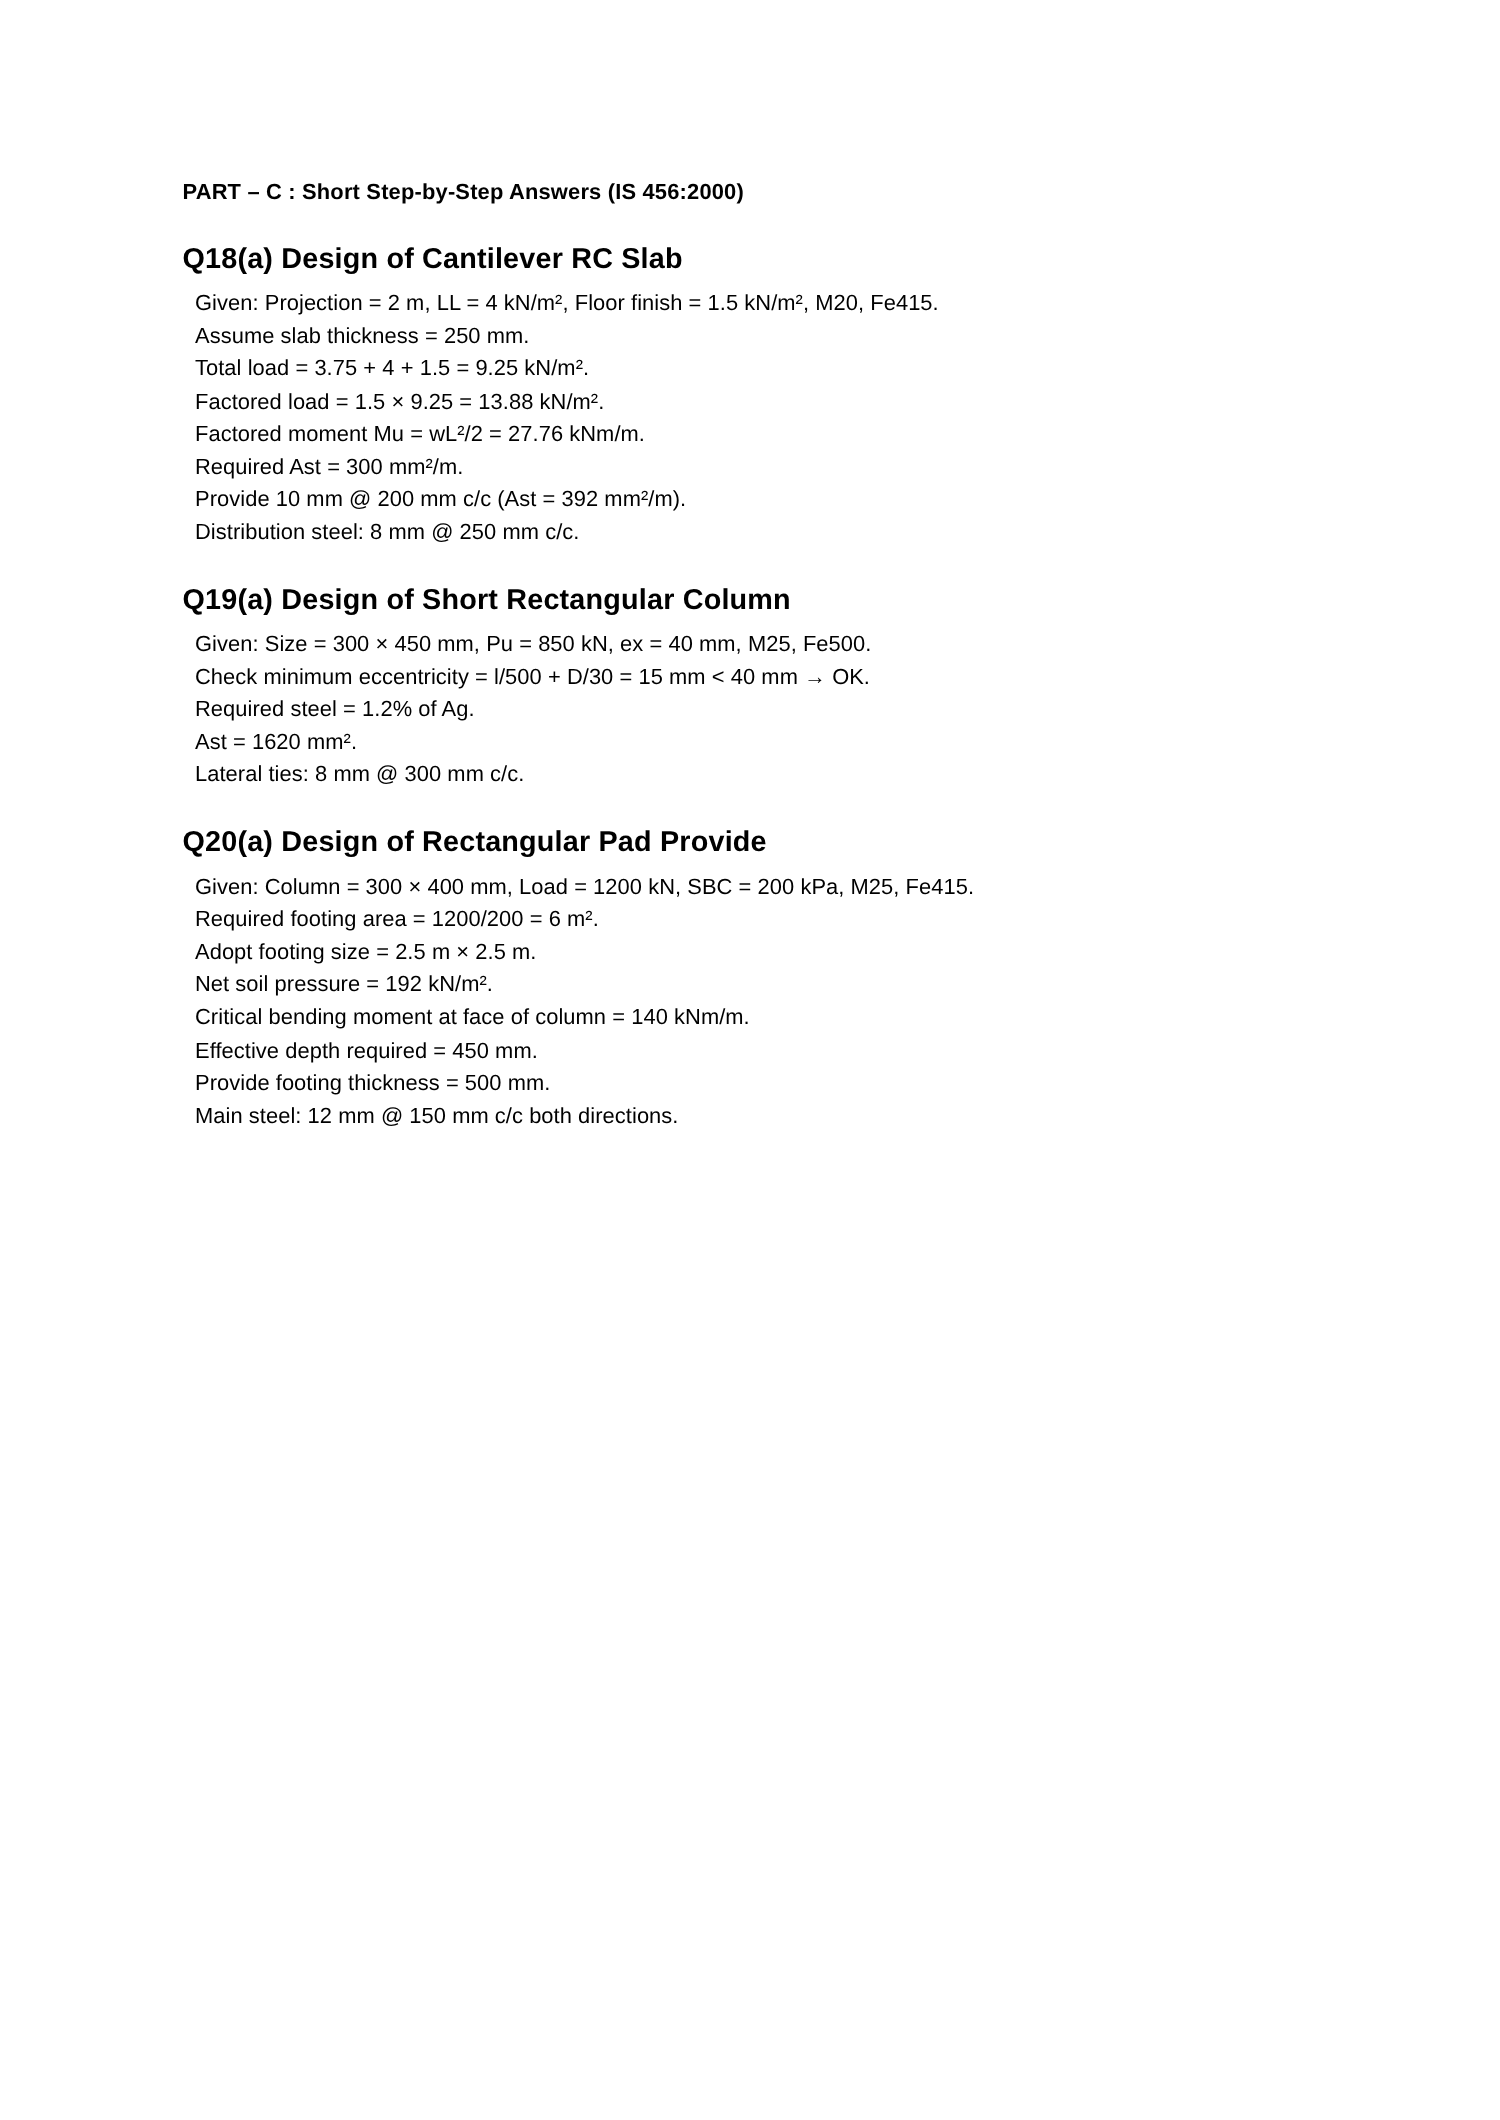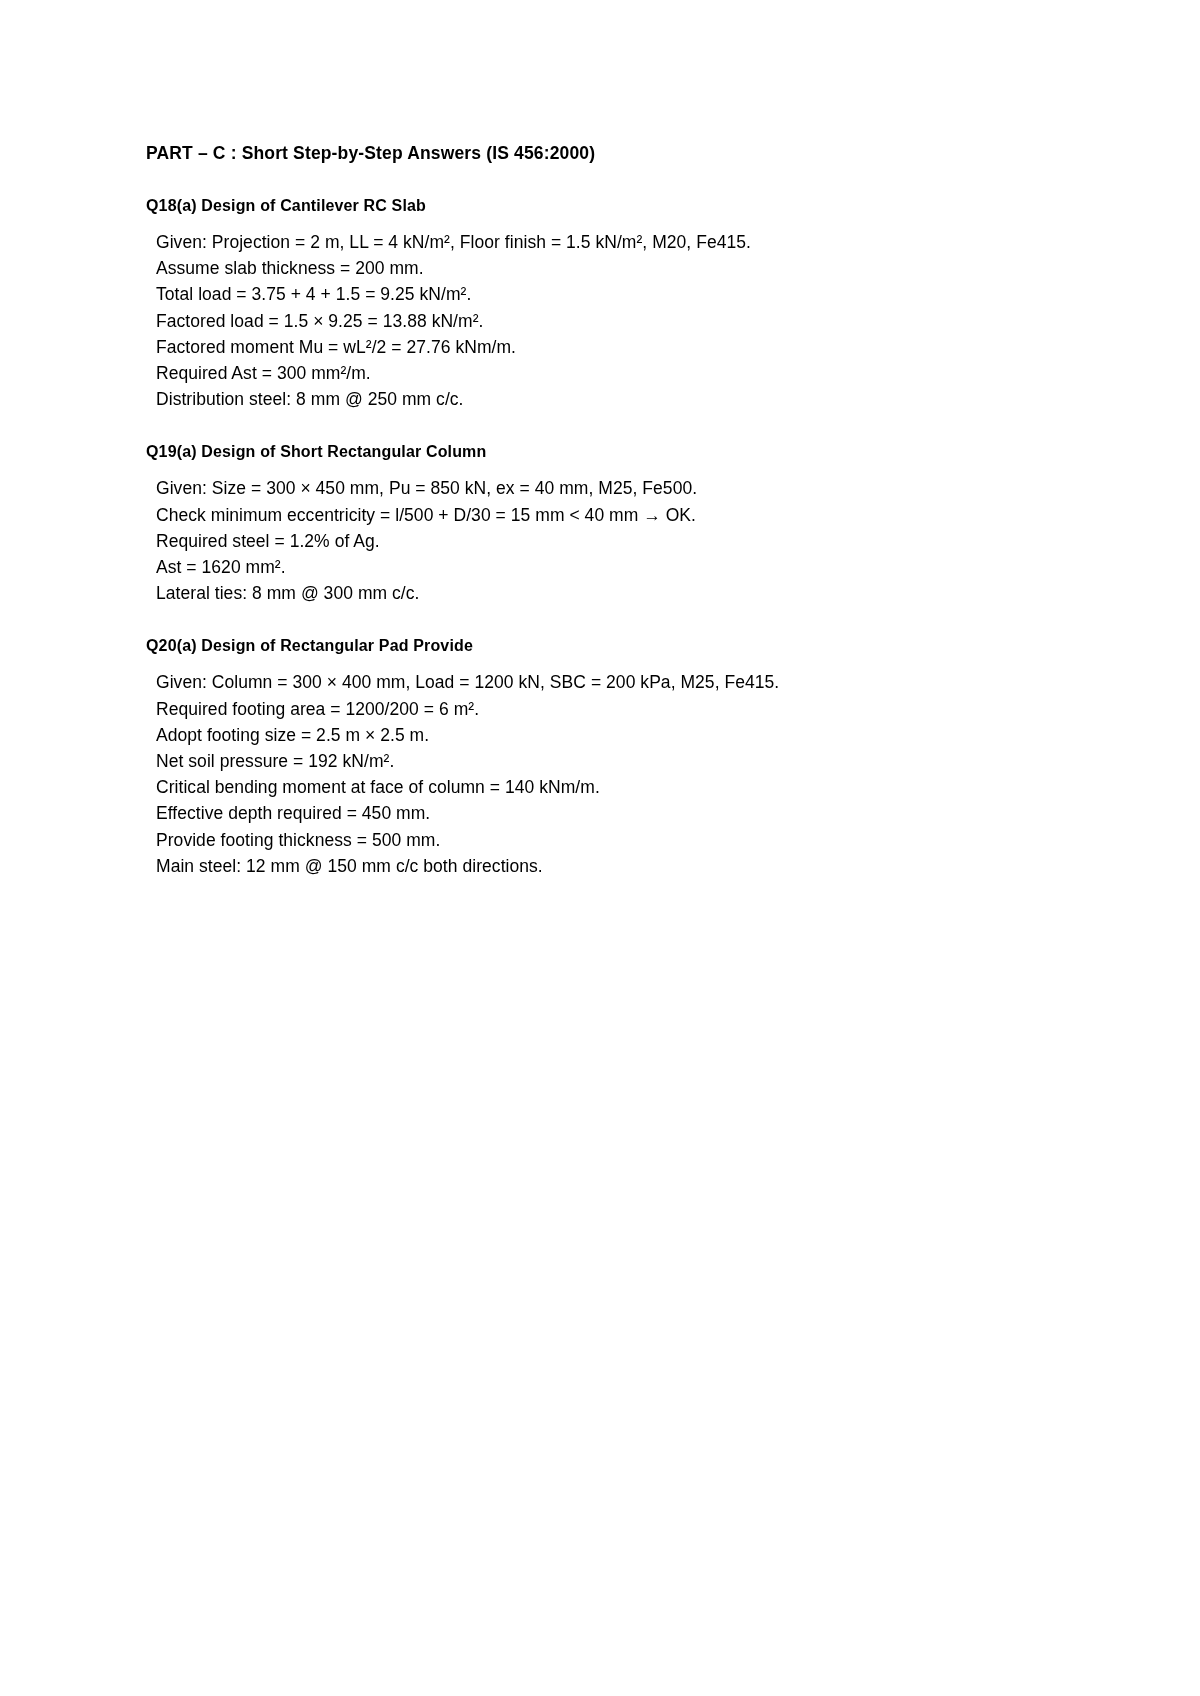--- a/index.html
+++ b/index.html
@@ -31,21 +31,21 @@
     font-size: 17.5px;
     font-weight: bold;
     letter-spacing: 0.15px;
     line-height: 26px;
     margin: 0 0 0 0;
   }
   .section {
     margin-top: 27px;
   }
   .section-heading {
-    font-size: 16px;
+    font-size: 23px;
     font-weight: bold;
     letter-spacing: 0.15px;
     line-height: 26px;
     margin: 0;
   }
   .line {
     font-size: 17.5px;
     font-weight: normal;
     line-height: 26.2px;
     letter-spacing: 0.05px;
@@ -61,25 +61,26 @@
 
 <div class="page">
   <div class="content">
 
     <h1 class="doc-title">PART – C : Short Step-by-Step Answers (IS 456:2000)</h1>
 
     <div class="section">
       <h2 class="section-heading">Q18(a) Design of Cantilever RC Slab</h2>
       <div class="lines">
         <p class="line">Given: Projection = 2 m, LL = 4 kN/m², Floor finish = 1.5 kN/m², M20, Fe415.</p>
-        <p class="line">Assume slab thickness = 200 mm.</p>
+        <p class="line">Assume slab thickness = 250 mm.</p>
         <p class="line">Total load = 3.75 + 4 + 1.5 = 9.25 kN/m².</p>
         <p class="line">Factored load = 1.5 × 9.25 = 13.88 kN/m².</p>
         <p class="line">Factored moment Mu = wL²/2 = 27.76 kNm/m.</p>
         <p class="line">Required Ast = 300 mm²/m.</p>
+        <p class="line">Provide 10 mm @ 200 mm c/c (Ast = 392 mm²/m).</p>
         <p class="line">Distribution steel: 8 mm @ 250 mm c/c.</p>
       </div>
     </div>
 
     <div class="section">
       <h2 class="section-heading">Q19(a) Design of Short Rectangular Column</h2>
       <div class="lines">
         <p class="line">Given: Size = 300 × 450 mm, Pu = 850 kN, ex = 40 mm, M25, Fe500.</p>
         <p class="line">Check minimum eccentricity = l/500 + D/30 = 15 mm &lt; 40 mm → OK.</p>
         <p class="line">Required steel = 1.2% of Ag.</p>

